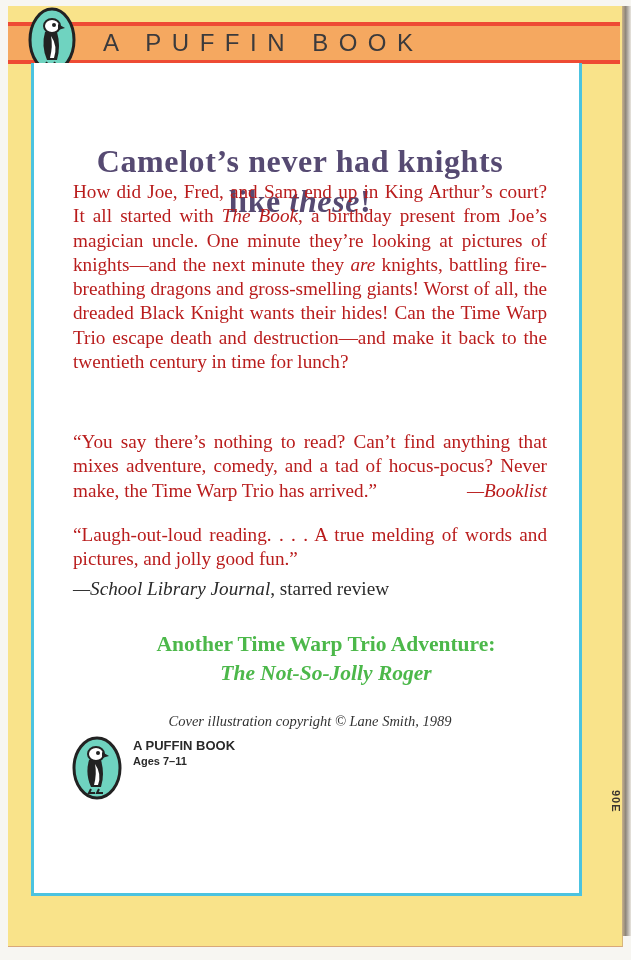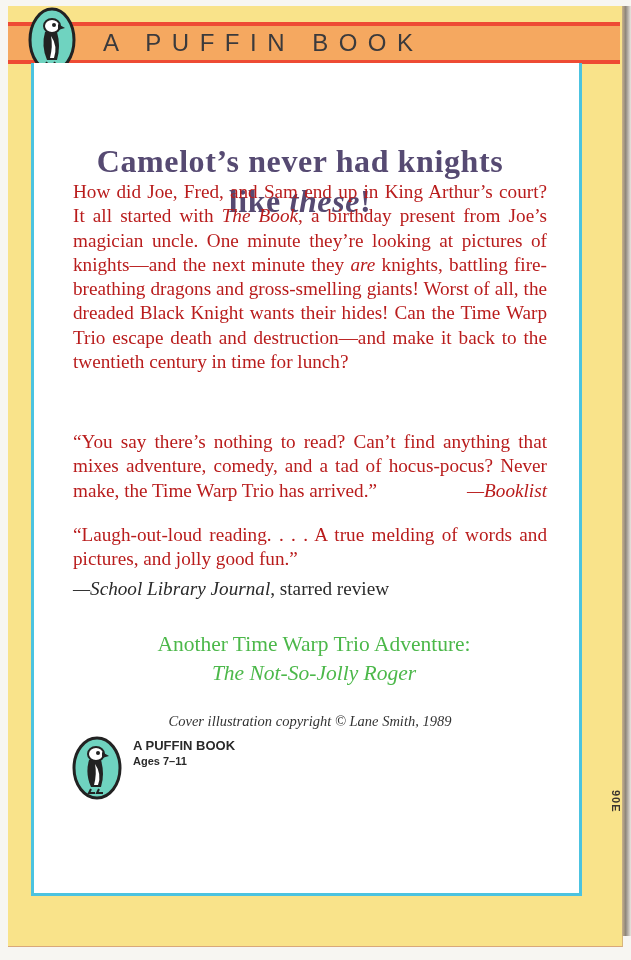--- a/index.html
+++ b/index.html
@@ -52,22 +52,22 @@
     text-align: justify; text-align-last: left;
   }
   .p1 { top: 180px; }
   .q1 { top: 430px; }
   .q2 { top: 523px; }
   .attr {
     position: absolute; left: 73px; width: 474px; top: 577px;
     font-size: 19.2px; line-height: 24px; color: #2a2a2a; text-align: left;
   }
   .green {
-    position: absolute; left: 44px; width: 540px;
-    text-align: center; color: #4cb84a; font-weight: normal;
+    position: absolute; left: 56px; width: 540px;
+    text-align: center; color: #4cb84a; font-weight: bold;
     font-size: 21.5px; line-height: 28px;
   }
   .green1 { top: 630px; }
   .green2 { top: 659px; font-style: italic; }
   .credit {
     position: absolute; left: 40px; width: 540px; top: 711px;
     text-align: center; font-style: italic; color: #333;
     font-size: 14.5px; line-height: 20px;
   }
   .logo-bottom { position: absolute; left: 71px; top: 735px; width: 52px; height: 66px; }

